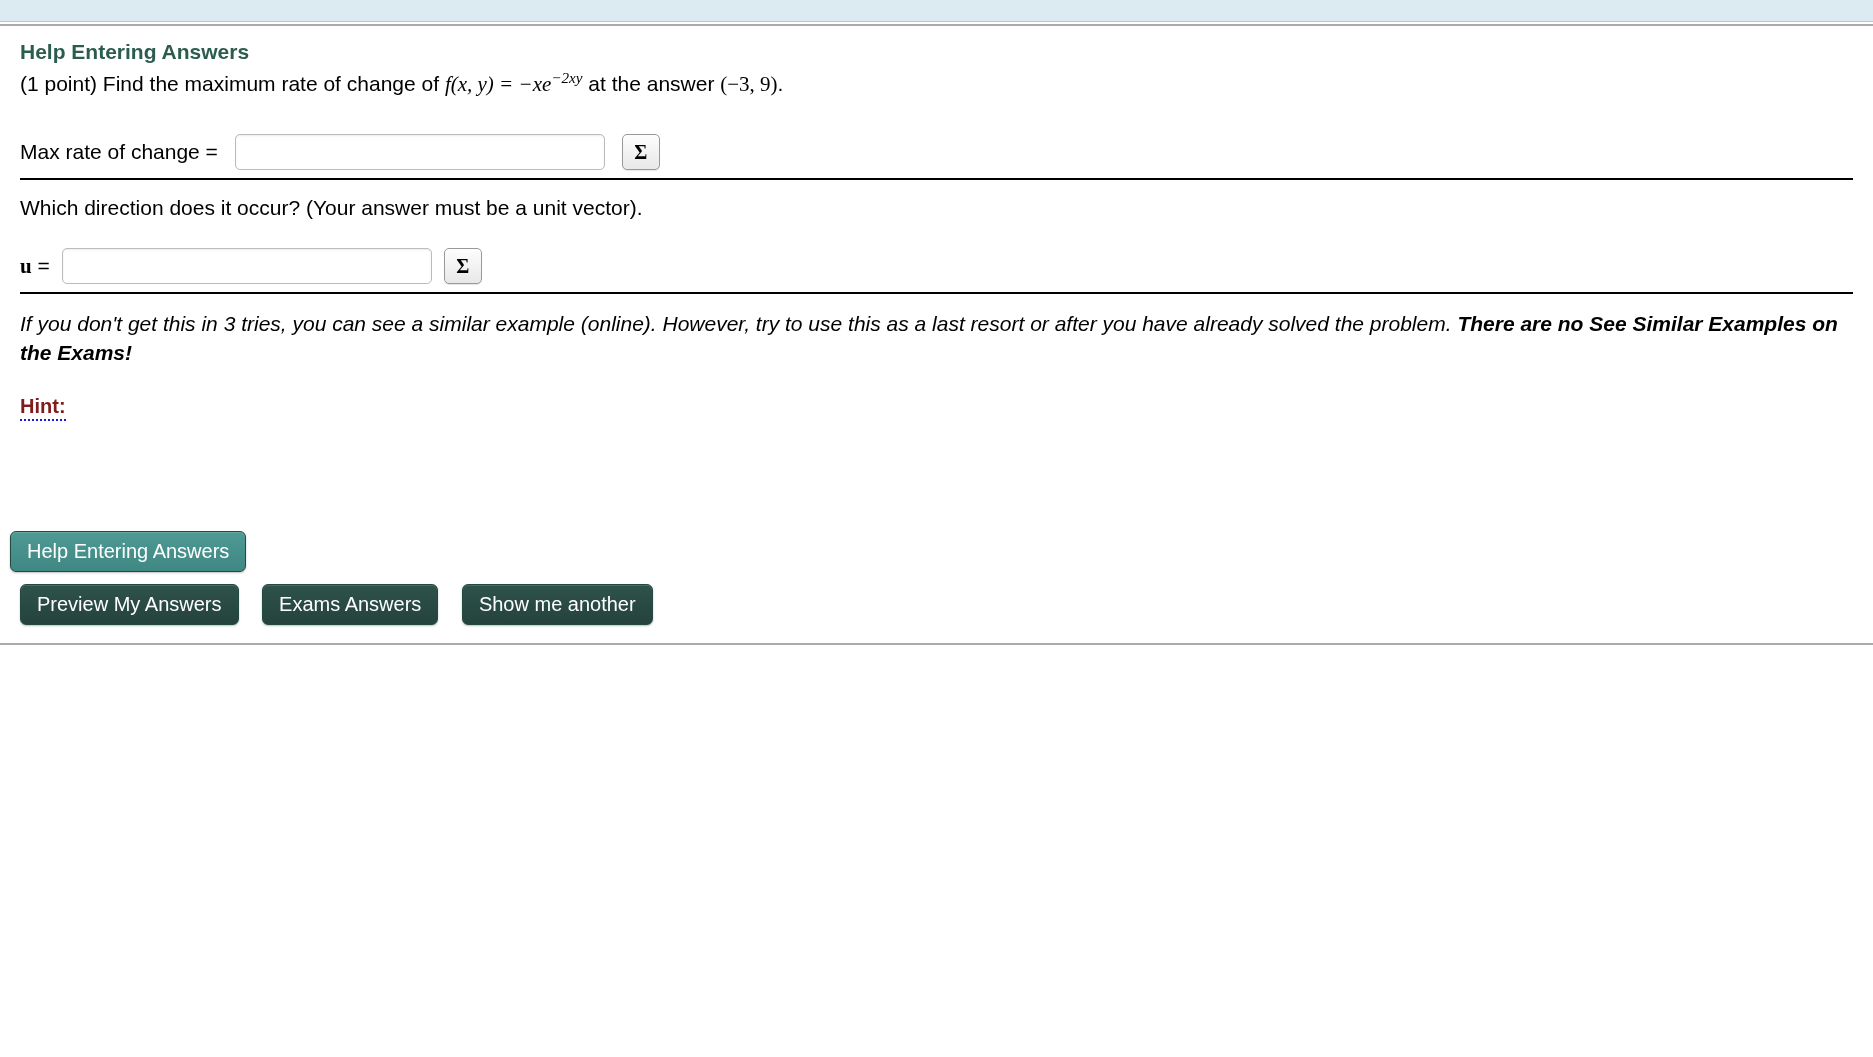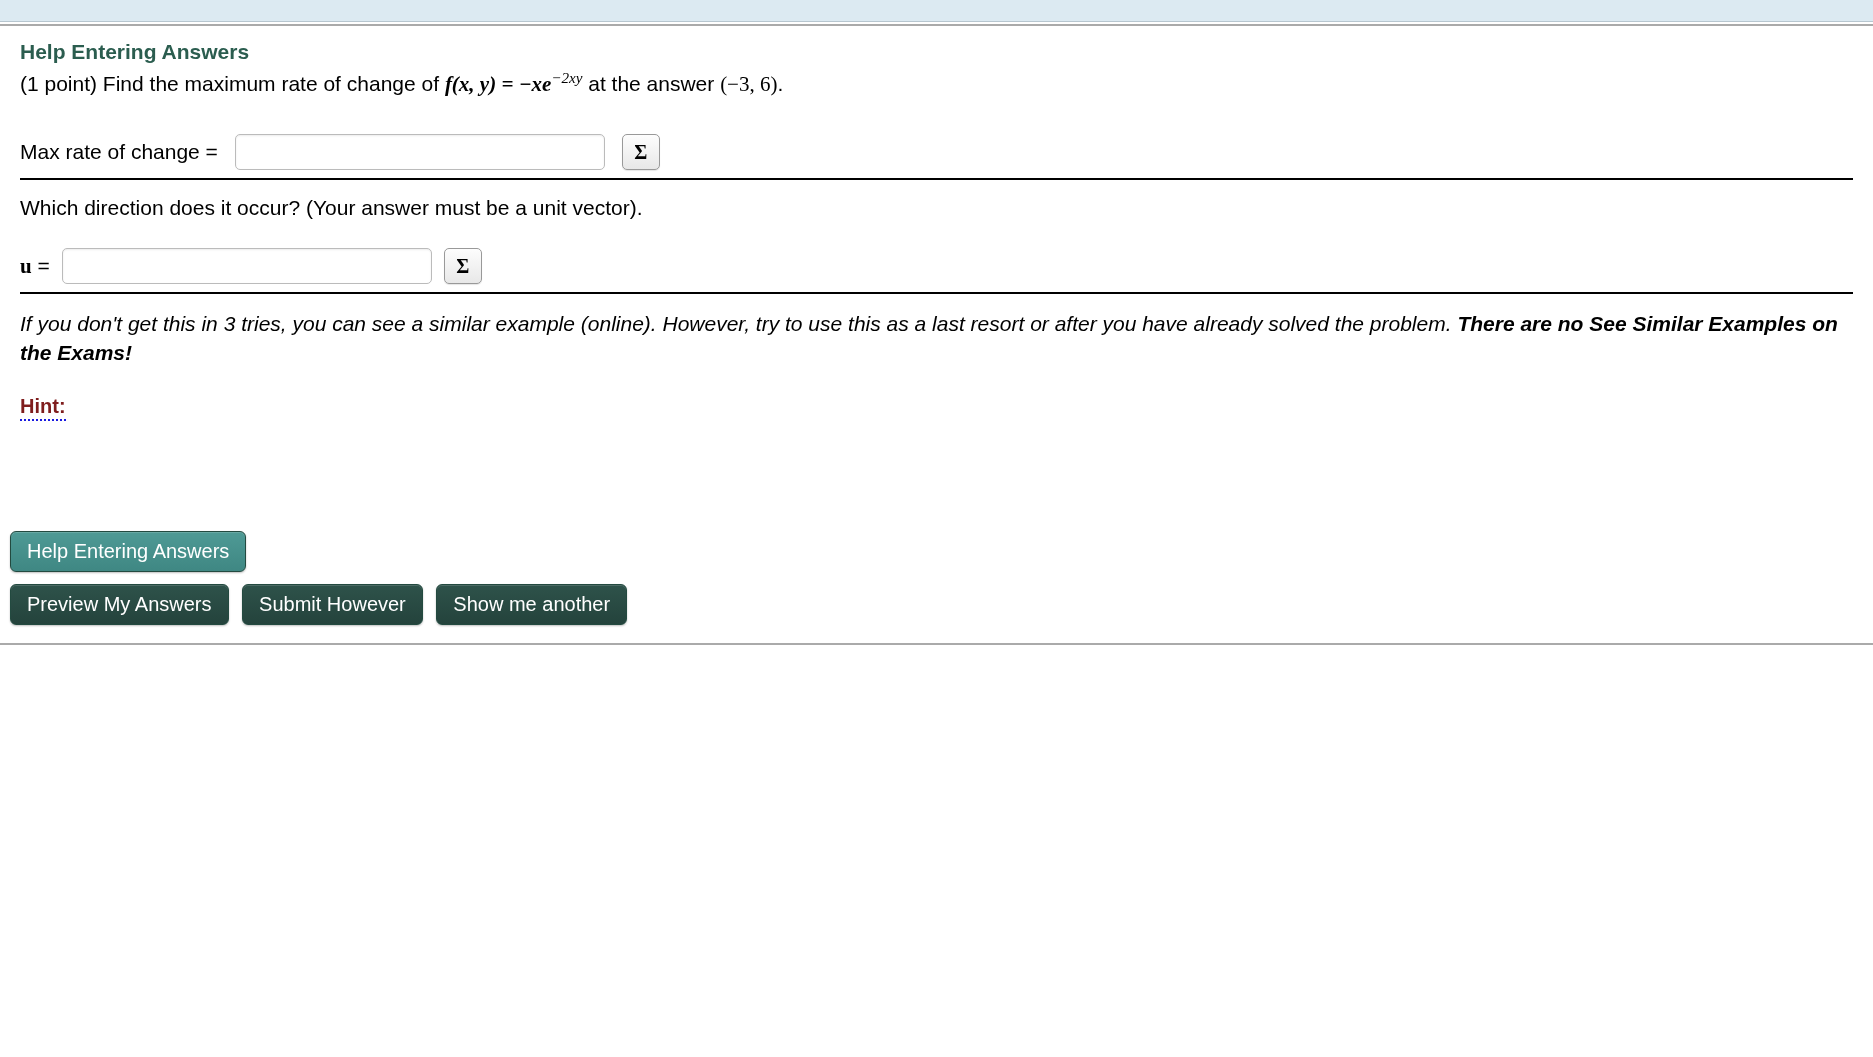--- a/index.html
+++ b/index.html
@@ -28,21 +28,21 @@
     color: #2b5d4f;
     font-weight: bold;
     font-size: 21px;
     margin-bottom: 4px;
     cursor: pointer;
   }
   .problem-text {
     font-size: 21px;
     line-height: 1.35;
   }
-  .math-i { font-style: italic; font-family: "Times New Roman", serif; font-weight: bold; }
+  .math-i { font-style: italic; font-family: "Times New Roman", serif; }
   .math-r { font-family: "Times New Roman", serif; }
   .sup { font-size: 0.72em; vertical-align: super; font-family: "Times New Roman", serif; font-style: italic; }
   .row {
     display: flex;
     align-items: center;
     gap: 17px;
     margin-top: 36px;
     margin-bottom: 8px;
   }
   .row2 {
@@ -111,21 +111,21 @@
     border: 1px solid #234a40;
     border-radius: 6px;
     padding: 8px 16px;
     font-size: 20px;
     color: #fff;
     cursor: pointer;
     margin-right: 8px;
     box-shadow: inset 0 1px 0 rgba(255,255,255,0.15), 0 1px 2px rgba(0,0,0,0.25);
   }
   .btn-teal { background: linear-gradient(#4e9a95, #3f8783); }
-  .btn-dark { background: linear-gradient(#2e524a, #24433c); }
+  .btn-dark { background: linear-gradient(#2e524a, #24433c); margin-left: 10px; }
   .button-bar-row1 { margin-bottom: 12px; }
   .bottom-rule {
     border: none;
     border-top: 2px solid #aaa;
     margin: 0;
   }
 </style>
 </head>
 <body>
 
@@ -134,21 +134,21 @@
 
 <div class="content">
 
   <div class="help-heading">Help Entering Answers</div>
 
   <div class="problem-text">
     <span>(1 point) Find the maximum rate of change of </span>
     <span class="math-i">f(x, y) = </span>
     <span class="math-i">−xe</span><span class="sup">−2xy</span>
     <span> at the answer </span>
-    <span class="math-r">(−3, 6)</span><span>.</span>
+    <span class="math-r">(−3, 9)</span><span>.</span>
   </div>
 
   <div class="row">
     <span class="label">Max rate of change =</span>
     <input class="answer answer-wide" type="text" style="">
     <button class="sigma-btn">Σ</button>
   </div>
 
   <hr class="sep">
 
@@ -171,18 +171,18 @@
   <span class="hint-link">Hint:</span>
 
 </div>
 
 <div class="button-bar">
   <div class="button-bar-row1">
     <button class="btn btn-teal">Help Entering Answers</button>
   </div>
   <div>
     <button class="btn btn-dark">Preview My Answers</button>
-    <button class="btn btn-dark">Submit However</button>
+    <button class="btn btn-dark">Exams Answers</button>
     <button class="btn btn-dark">Show me another</button>
   </div>
 </div>
 
 <hr class="bottom-rule">
 
 </body></html>

